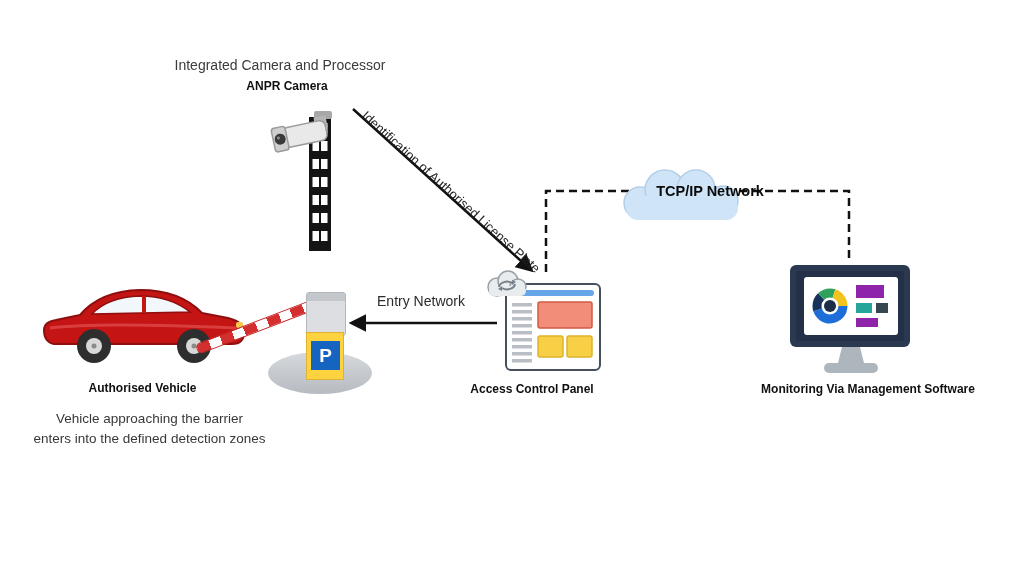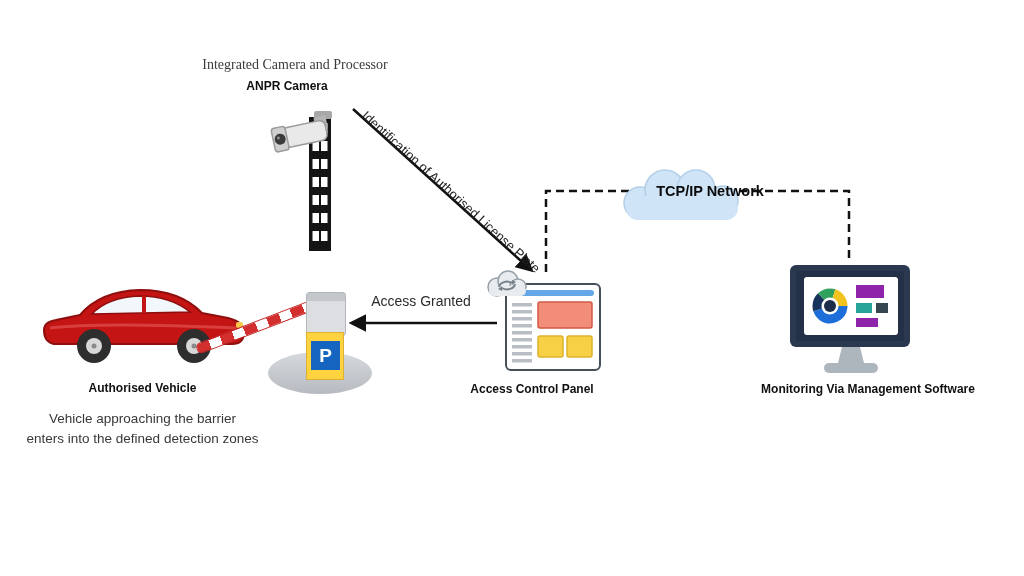--- a/index.html
+++ b/index.html
@@ -2,21 +2,21 @@
 <html><head>
 <meta charset="utf-8">
 <style>
   html,body{margin:0;padding:0;background:#fff;}
   .stage{position:relative;width:1024px;height:576px;background:#ffffff;overflow:hidden;
          font-family:"Liberation Sans", sans-serif;}
   .abs{position:absolute;}
   .center{text-align:center;}
   .subtitle{font-size:14px;color:#3b3b3b;}
   .big-title{font-size:12px;font-weight:bold;color:#101010;}
-  .body-text{font-size:13.5px;color:#383838;line-height:20px;}
+  .body-text{font-size:13.5px;color:#383838;line-height:20px;margin-left:7px;}
   .rot-label{font-size:13px;color:#1f1f1f;white-space:nowrap;
              transform:rotate(42deg);transform-origin:0 50%;}
   .net-label{font-size:14.5px;font-weight:bold;color:#0a0a0a;}
   .entry-label{font-size:14px;color:#2b2b2b;}
   .conn{position:absolute;left:0;top:0;pointer-events:none;}
   
   .barrier-base{left:268px;top:352px;width:104px;height:42px;border-radius:50%;
                 background:linear-gradient(#d6d9dd,#b7bbc1);}
   .barrier-housing{left:306px;top:292px;width:38px;height:42px;background:#dcdee1;
                    border:1px solid #b3b6ba;border-radius:3px;}
@@ -40,21 +40,21 @@
       <marker id="arrow" viewBox="0 0 10 10" refX="8" refY="5" markerWidth="7" markerHeight="7" orient="auto-start-reverse">
         <path d="M0,0 L10,5 L0,10 z" fill="#111"></path>
       </marker>
     </defs>
     <line x1="353" y1="109" x2="531" y2="270" stroke="#111" stroke-width="2.5" marker-end="url(#arrow)"></line>
     <line x1="497" y1="323" x2="352" y2="323" stroke="#111" stroke-width="2.5" marker-end="url(#arrow)"></line>
     <path d="M 546 272 V 191 H 662" fill="none" stroke="#111" stroke-width="2.5" stroke-dasharray="8 5"></path>
     <path d="M 700 191 H 849 V 262" fill="none" stroke="#111" stroke-width="2.5" stroke-dasharray="8 5"></path>
   </svg>
 
-  <div class="abs subtitle center" style="left:160px;top:57px;width:270px;font-family:Liberation Serif, serif;">Integrated Camera and Processor</div>
+  <div class="abs subtitle center" style="left:145px;top:57px;width:270px;">Integrated Camera and Processor</div>
   <div class="abs big-title center" style="left:152px;top:79px;width:270px;">ANPR Camera</div>
 
   <svg class="abs" style="left:262px;top:103px;" width="90" height="150" viewBox="0 0 90 150">
     <g>
       <rect x="47" y="14" width="22" height="134" fill="#141414"></rect>
       <g fill="#ffffff">
         <rect x="50.5" y="20" width="6.5" height="10"></rect>
           <rect x="59" y="20" width="6.5" height="10"></rect>
         <rect x="50.5" y="38" width="6.5" height="10"></rect>
           <rect x="59" y="38" width="6.5" height="10"></rect>
@@ -88,21 +88,21 @@
     <g fill="#cfe4f6" stroke="#b3cfe8" stroke-width="1.5">
       <circle cx="32" cy="40" r="16"></circle>
       <circle cx="57" cy="27" r="20"></circle>
       <circle cx="88" cy="26" r="19"></circle>
       <circle cx="115" cy="38" r="15"></circle>
       <rect x="18" y="33" width="112" height="24" rx="12" stroke="none"></rect>
     </g>
   </svg>
   <div class="abs net-label center" style="left:636px;top:183px;width:148px;">TCP/IP Network</div>
 
-  <div class="abs entry-label center" style="left:356px;top:293px;width:130px;">Access Granted</div>
+  <div class="abs entry-label center" style="left:356px;top:293px;width:130px;">Entry Network</div>
 
   <svg class="abs" style="left:482px;top:270px;" width="126" height="108" viewBox="0 0 126 108">
     <rect x="24" y="14" width="94" height="86" rx="5" fill="#ffffff" stroke="#46505a" stroke-width="2"></rect>
     <rect x="30" y="20" width="82" height="6" rx="3" fill="#64a6e8"></rect>
     <g fill="#b9bec4">
       <rect x="30" y="33" width="20" height="3.5"></rect>
         <rect x="30" y="40" width="20" height="3.5"></rect>
       <rect x="30" y="47" width="20" height="3.5"></rect>
         <rect x="30" y="54" width="20" height="3.5"></rect>
       <rect x="30" y="61" width="20" height="3.5"></rect>

